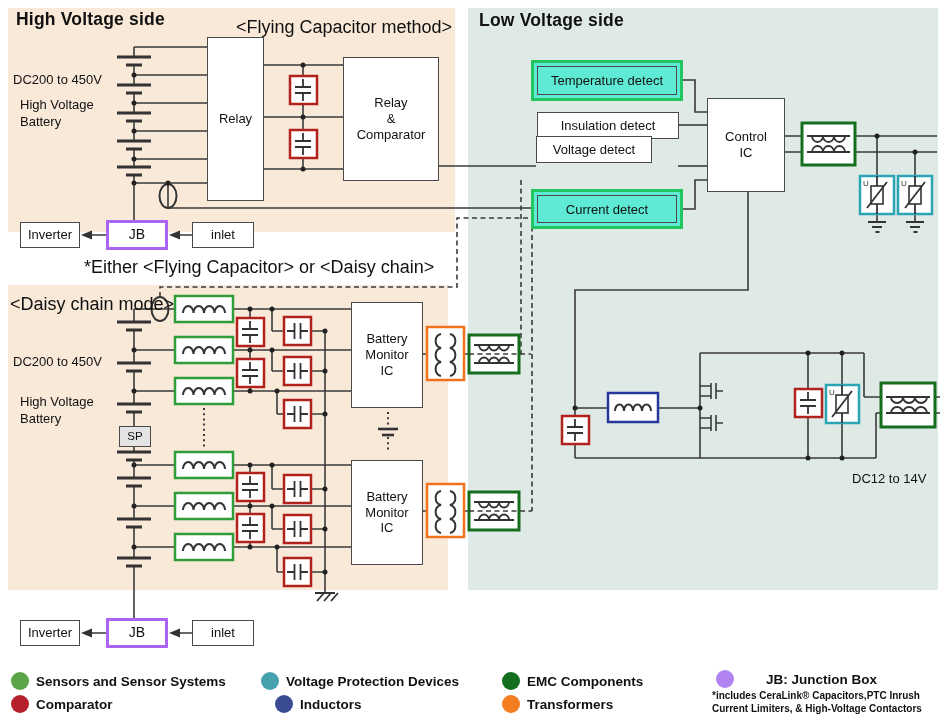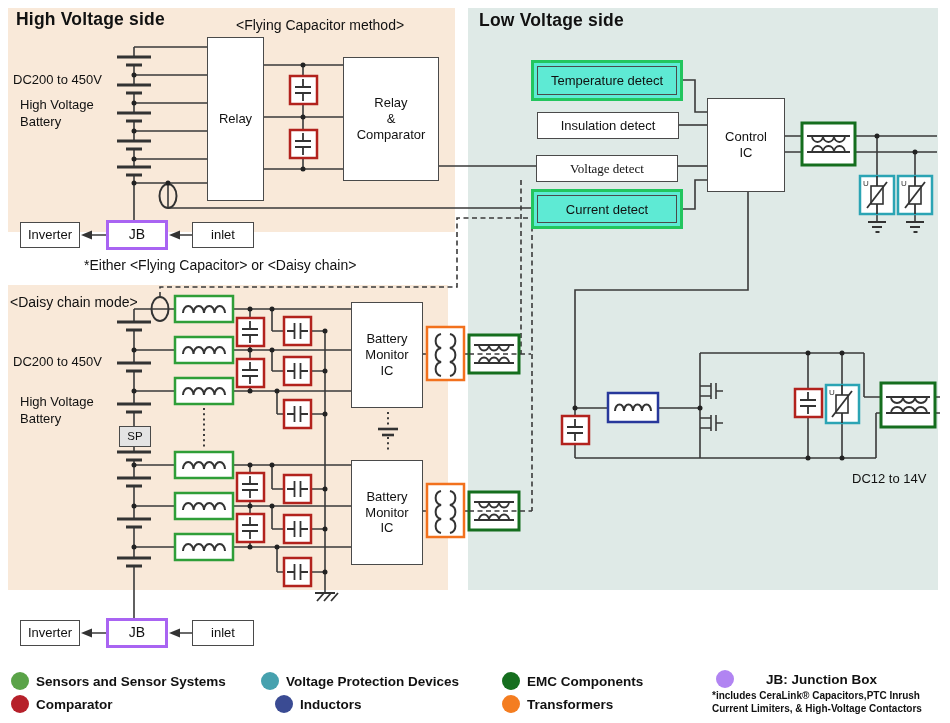--- a/index.html
+++ b/index.html
@@ -11,21 +11,21 @@
   .box{position:absolute;background:#fff;border:1.6px solid #4a4a4a;display:flex;
        align-items:center;justify-content:center;text-align:center;font-size:13px;
        line-height:1.22;white-space:pre-line;z-index:3;}
   .jb-box{border:3px solid #a964f2;font-size:14px;}
   .frame-green{position:absolute;border:3px solid #22c55e;background:#5eead4;padding:3px;z-index:3;}
   .frame-green .inner{width:100%;height:100%;border:1.6px solid #4a4a4a;display:flex;
        align-items:center;justify-content:center;font-size:13px;white-space:pre-line;}
   .sp-box{background:#e4e4e4;font-size:11.5px;}
   .lbl{position:absolute;font-size:13px;line-height:1.3;white-space:pre-line;z-index:3;}
   .title{position:absolute;font-size:17.5px;font-weight:600;letter-spacing:.2px;z-index:3;}
-  .angle{font-size:14px;}
+  .angle{font-size:18px;}
   .legend-item{position:absolute;display:flex;align-items:center;gap:7px;
        font-size:13.5px;font-weight:700;z-index:3;white-space:nowrap;}
   .legend-dot{width:18px;height:18px;border-radius:50%;flex:0 0 auto;}
   .legend-note{position:absolute;font-size:10px;font-weight:700;line-height:1.3;
        white-space:pre-line;z-index:3;width:242px;}
 </style>
 </head>
 <body>
 
 <div class="stage">
@@ -292,21 +292,21 @@
 
   <div class="box" style="left:207px;top:37px;width:57px;height:164px;">Relay</div>
   <div class="box" style="left:343px;top:57px;width:96px;height:124px;">Relay
 &amp;
 Comparator</div>
 
   <div class="frame-green" style="left:531px;top:60px;width:152px;height:41px;">
     <div class="inner">Temperature detect</div>
   </div>
   <div class="box" style="left:537px;top:112px;width:142px;height:27px;">Insulation detect</div>
-  <div class="box" style="left:536px;top:155px;width:142px;height:27px;font-family:Liberation Serif, serif;">Voltage detect</div>
+  <div class="box" style="left:536px;top:136px;width:116px;height:27px;">Voltage detect</div>
   <div class="frame-green" style="left:531px;top:189px;width:152px;height:40px;">
     <div class="inner">Current detect</div>
   </div>
   <div class="box" style="left:707px;top:98px;width:78px;height:94px;">Control
 IC</div>
 
   <div class="box" style="left:351px;top:302px;width:72px;height:106px;">Battery
 Monitor
 IC</div>
   <div class="box" style="left:351px;top:460px;width:72px;height:105px;">Battery

